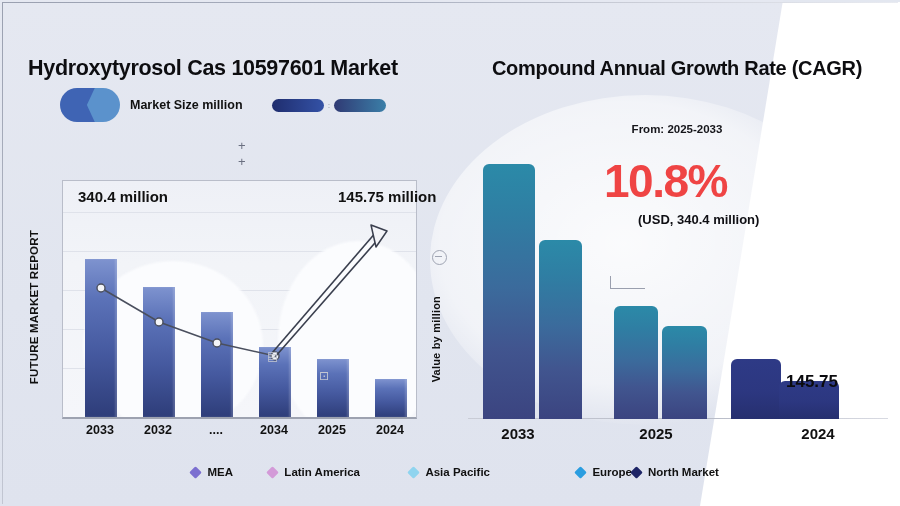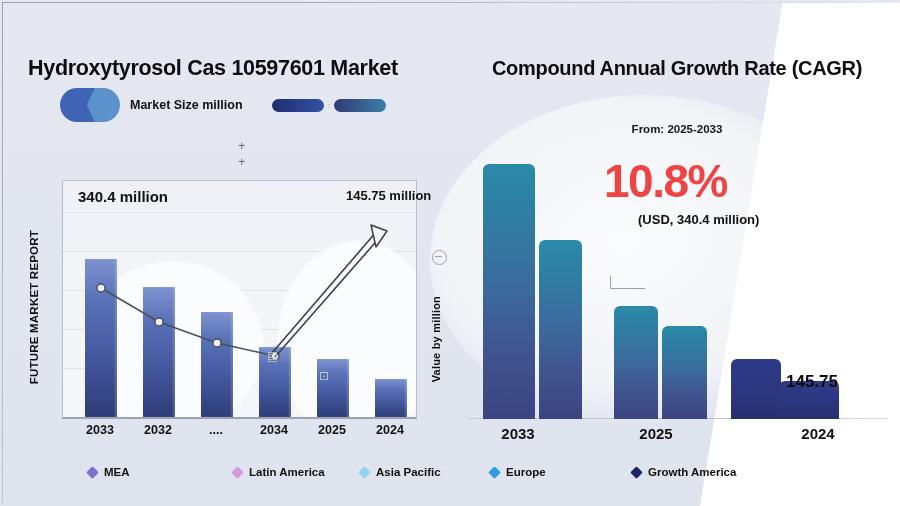--- a/index.html
+++ b/index.html
@@ -113,21 +113,21 @@
     position:absolute;left:432px;top:250px;width:13px;height:13px;
     border:1px solid #9fa4b2;border-radius:50%;
   }
   .minus-circle i{
     position:absolute;left:2px;top:5px;width:7px;height:1px;background:#9fa4b2;display:block;
   }
   .val-left{
     position:absolute;left:78px;top:188px;font-size:15px;font-weight:bold;color:#111;
   }
   .val-right{
-    position:absolute;left:338px;top:188px;font-size:13px;font-weight:bold;color:#111;margin-left:8px;
+    position:absolute;left:338px;top:188px;font-size:15px;font-weight:bold;color:#111;
   }
   .lbar{
     position:absolute;bottom:0;
     background:linear-gradient(180deg,#7e93cf 0%,#5b72b8 25%,#45599f 60%,#2e3d79 100%);
     box-shadow:inset -2px 0 2px rgba(255,255,255,0.18);
   }
   .xlabels{
     position:absolute;left:62px;top:423px;width:353px;height:18px;
   }
   .xlabels span{
@@ -172,21 +172,21 @@
   }
   .tick-mark{
     position:absolute;left:610px;top:276px;width:34px;height:12px;
     border-left:1px solid #9a9fae;border-bottom:1px solid #9a9fae;
   }
 
   
   .legend-bottom{
     position:absolute;left:88px;top:466px;display:flex;align-items:center;
   }
-  .lg-item{display:flex;align-items:center;gap:7px;}
+  .lg-item{display:flex;align-items:center;gap:7px;justify-content:flex-end;}
   .lg-dot{width:9px;height:9px;transform:rotate(45deg);border-radius:1.5px;}
   .lg-label{font-size:11.5px;font-weight:bold;color:#111;white-space:nowrap;}
 
   .ghost{
     position:absolute;color:#c3c7d2;font-size:12px;
   }
 </style>
 </head>
 <body>
 
@@ -308,17 +308,17 @@
     <div class="lg-item" style="width:130px">
       <span class="lg-dot" style="background:#8fd4ef"></span>
       <span class="lg-label">Asia Pacific</span>
     </div>
     <div class="lg-item" style="width:142px">
       <span class="lg-dot" style="background:#2a9de0"></span>
       <span class="lg-label">Europe</span>
     </div>
     <div class="lg-item">
       <span class="lg-dot" style="background:#1d2466"></span>
-      <span class="lg-label">Growth America</span>
+      <span class="lg-label">North Market</span>
     </div>
   </div>
 
 </div>
 
 </body></html>

